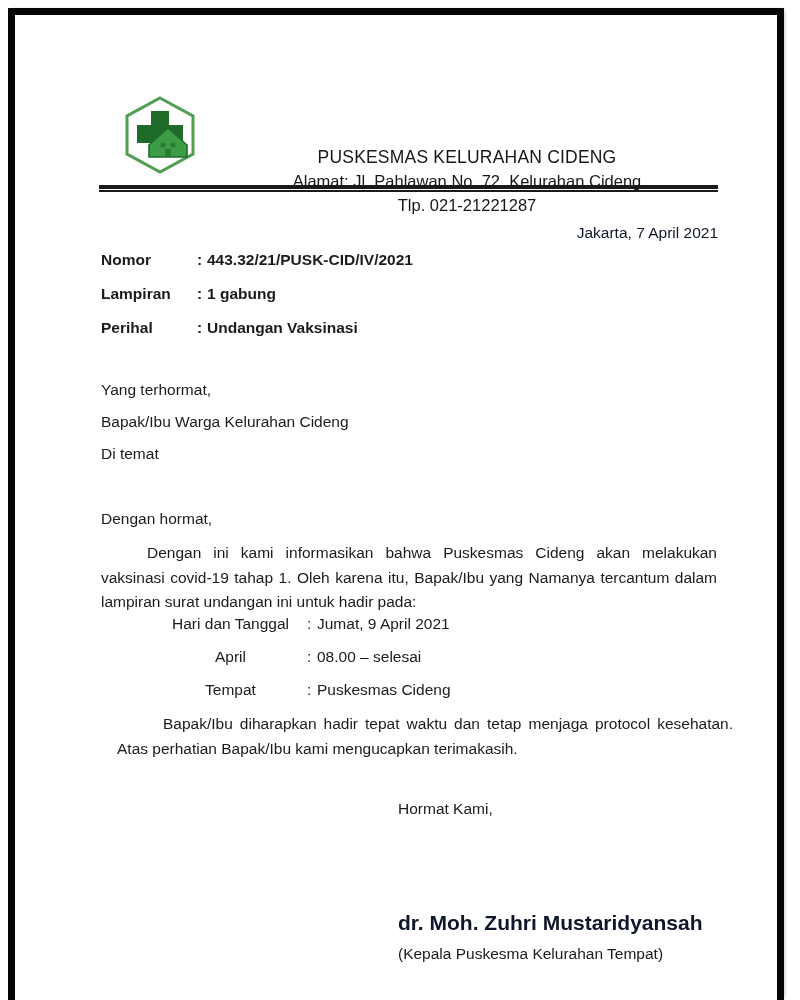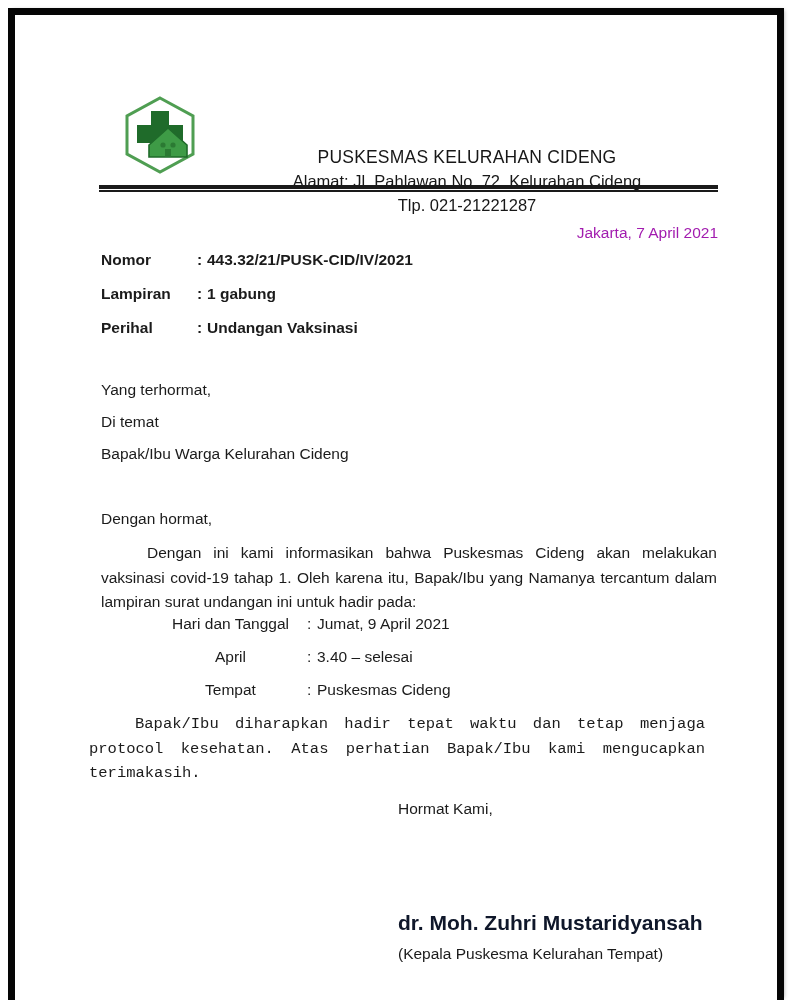--- a/index.html
+++ b/index.html
@@ -112,21 +112,21 @@
   }
 
   .dateline {
     position: absolute;
     left: 84px;
     top: 208px;
     width: 619px;
     text-align: right;
     font-size: 15.5px;
     line-height: 20px;
-    color: #a21caf;
+    color: #0f172a;
   }
 
   
   .ref-rows {
     position: absolute;
     left: 86px;
     top: 236px;
     width: 600px;
   }
   .ref-row {
@@ -188,30 +188,29 @@
     height: 33px;
     font-size: 15.5px;
     color: #1b1b1b;
   }
   .detail-label { width: 153px; flex: 0 0 153px; text-align: center; }
   .detail-sep   { width: 10px; flex: 0 0 10px; }
   .detail-value { white-space: nowrap; }
 
   .para-closing {
     position: absolute;
-    left: 74px;
+    left: 102px;
     top: 697px;
     width: 616px;
     font-size: 15.5px;
     line-height: 24.5px;
     text-align: justify;
     text-justify: inter-word;
     text-indent: 46px;
     color: #1b1b1b;
-    font-family: Liberation Mono, monospace;
   }
 
   
   .signature {
     position: absolute;
     left: 383px;
     top: 784px;
     width: 320px;
   }
   .sign-regards {
@@ -287,38 +286,38 @@
         </div>
         <div class="ref-row">
           <span class="ref-label">Perihal</span>
           <span class="ref-sep">:</span>
           <span class="ref-value">Undangan Vaksinasi</span>
         </div>
       </div>
 
       <div class="addressee">
         <div>Yang terhormat,</div>
+        <div>Bapak/Ibu Warga Kelurahan Cideng</div>
         <div>Di temat</div>
-        <div>Bapak/Ibu Warga Kelurahan Cideng</div>
       </div>
 
       <div class="salutation">Dengan hormat,</div>
 
       <div class="para-main">Dengan ini kami informasikan bahwa Puskesmas Cideng akan melakukan vaksinasi covid-19 tahap 1. Oleh karena itu, Bapak/Ibu yang Namanya tercantum dalam lampiran surat undangan ini untuk hadir pada:</div>
 
       <div class="detail-rows">
         <div class="detail-row">
           <span class="detail-label">Hari dan Tanggal</span>
           <span class="detail-sep">:</span>
           <span class="detail-value">Jumat, 9 April 2021</span>
         </div>
         <div class="detail-row">
           <span class="detail-label">April</span>
           <span class="detail-sep">:</span>
-          <span class="detail-value">3.40 – selesai</span>
+          <span class="detail-value">08.00 – selesai</span>
         </div>
         <div class="detail-row">
           <span class="detail-label">Tempat</span>
           <span class="detail-sep">:</span>
           <span class="detail-value">Puskesmas Cideng</span>
         </div>
       </div>
 
       <div class="para-closing">Bapak/Ibu diharapkan hadir tepat waktu dan tetap menjaga protocol kesehatan. Atas perhatian Bapak/Ibu kami mengucapkan terimakasih.</div>
 

